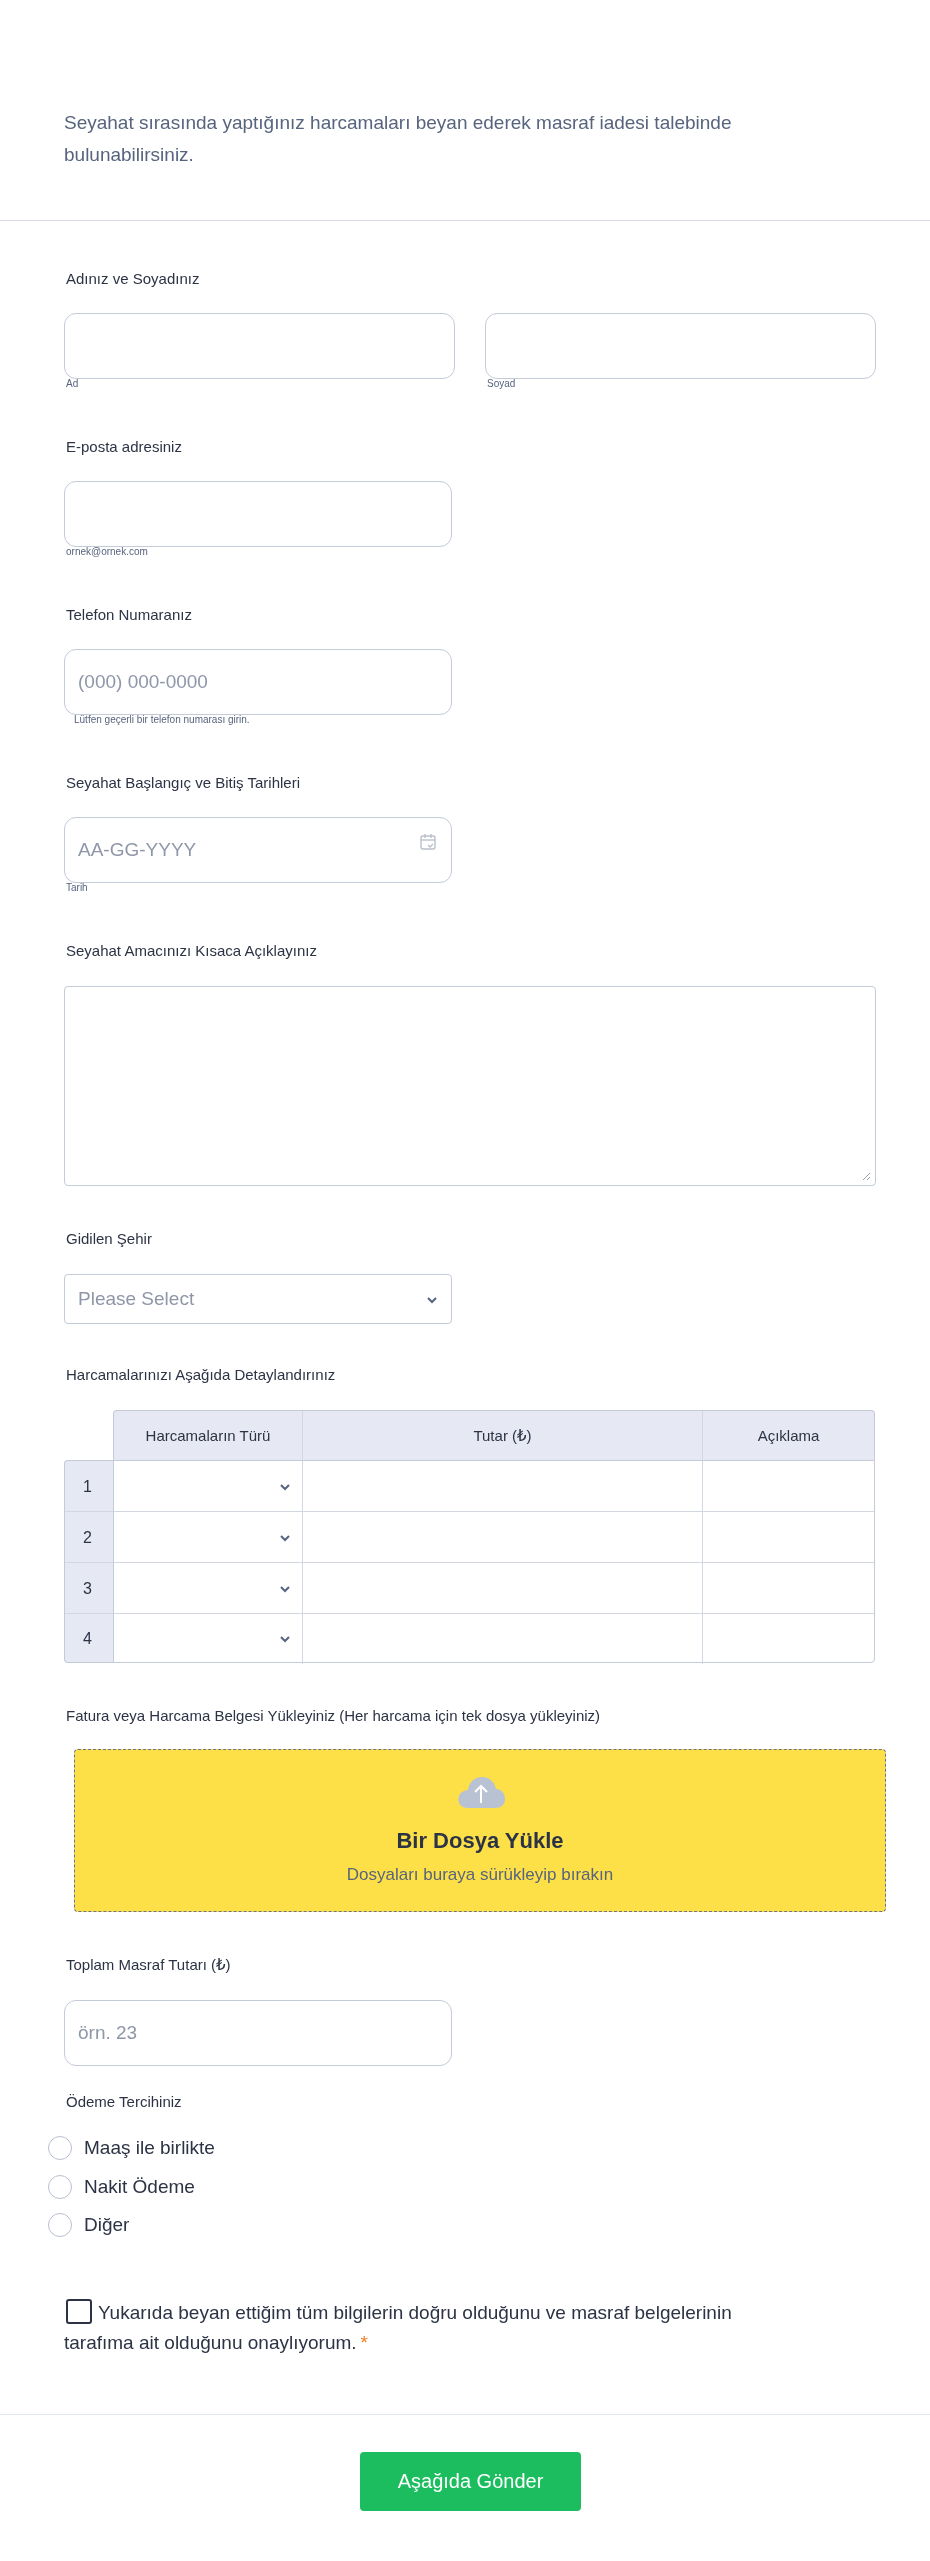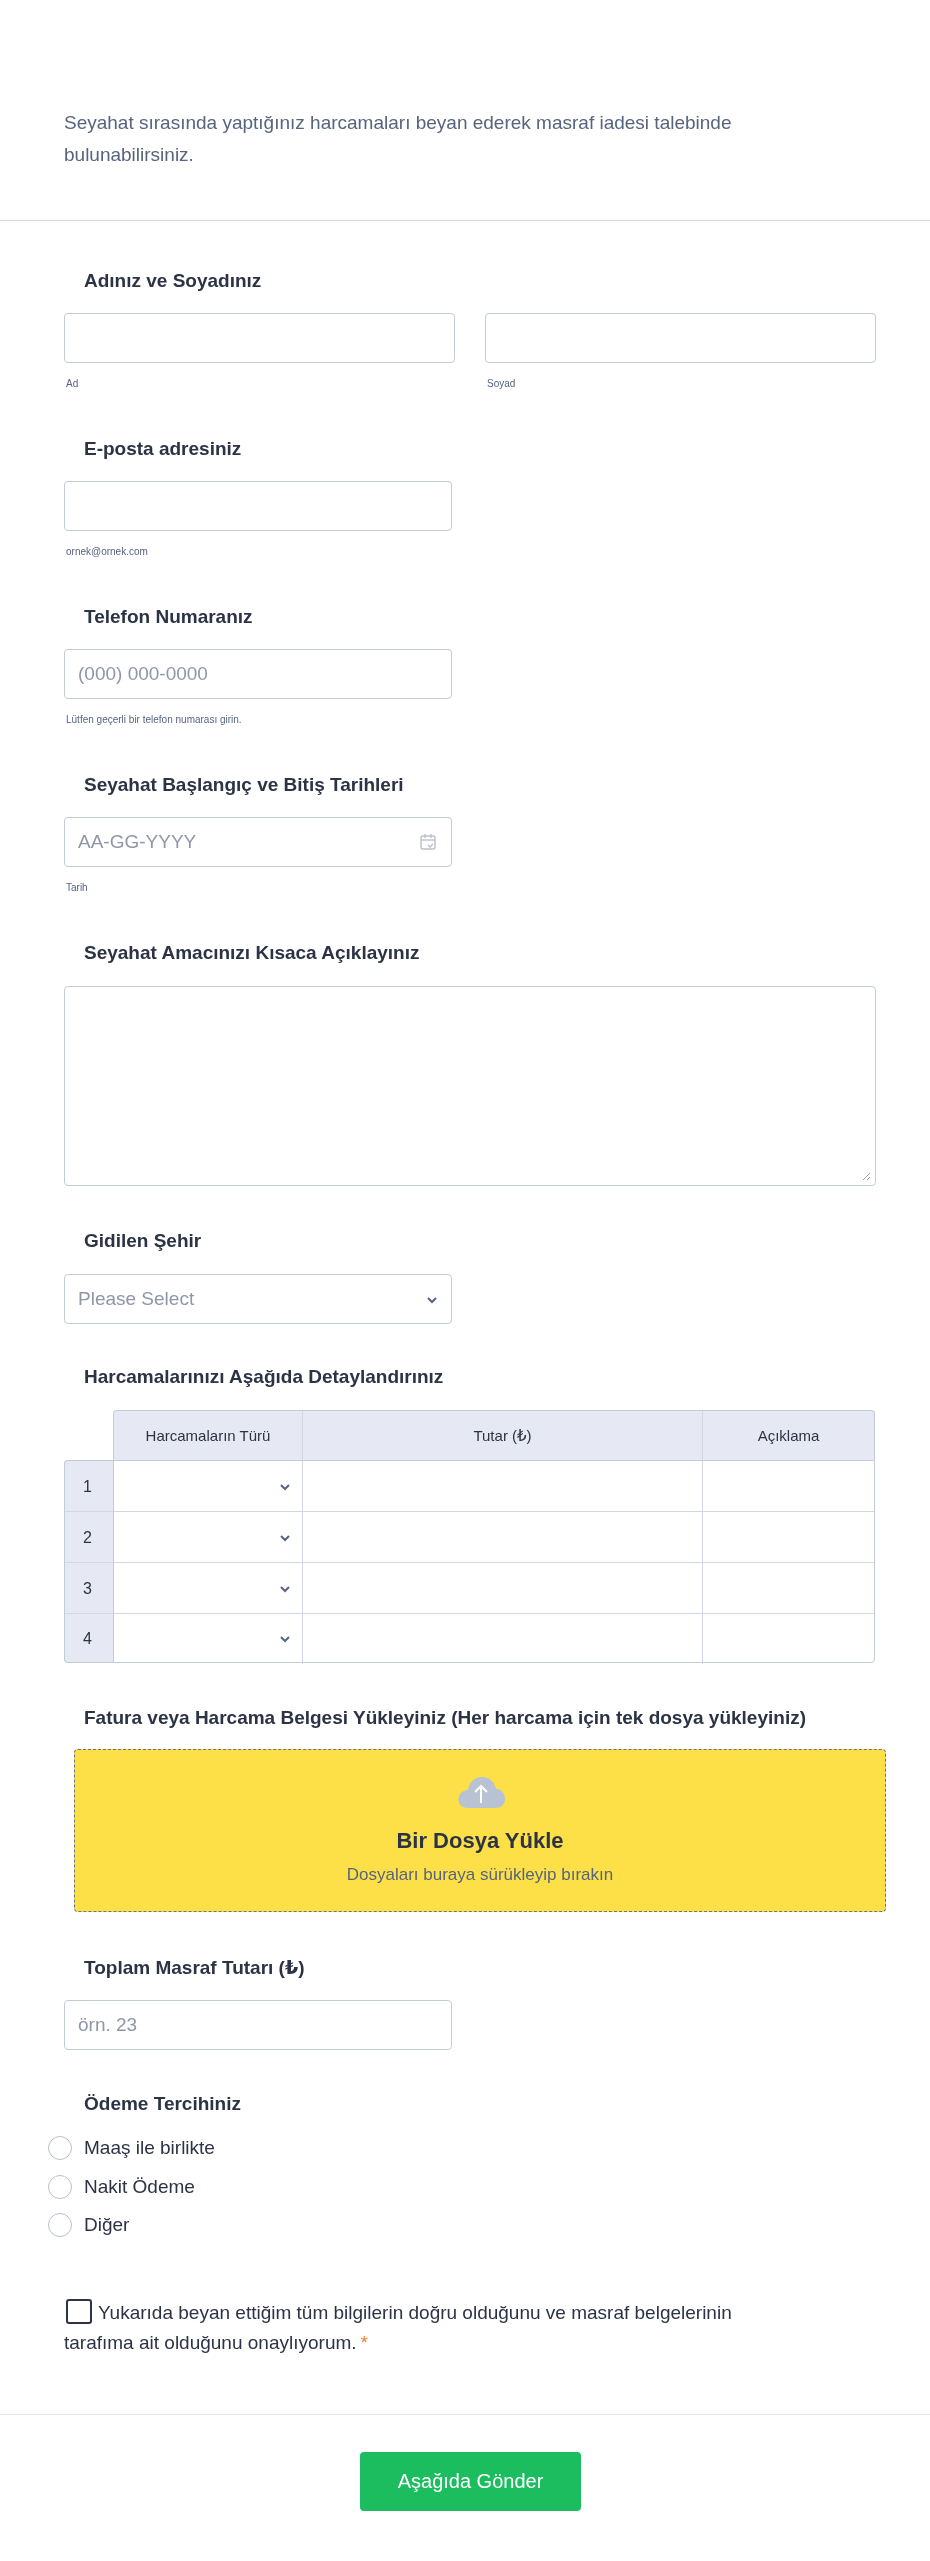--- a/index.html
+++ b/index.html
@@ -3,24 +3,24 @@
 <meta charset="utf-8">
 <style>
   * { box-sizing: border-box; margin: 0; padding: 0; }
   html, body { width: 930px; background: #ffffff; }
   body { font-family: "Liberation Sans", "DejaVu Sans", sans-serif; color: #2c3345; position: relative; height: 2561px; overflow: hidden; }
 
   .header { position: absolute; left: 0; top: 0; width: 930px; height: 221px; border-bottom: 1px solid #d8dce6; }
   .header h1 { position: absolute; left: 64px; top: 52px; font-size: 40px; font-weight: 700; color: #2c3345; letter-spacing: -0.3px; }
   .header p { position: absolute; left: 64px; top: 107px; width: 780px; font-size: 19px; line-height: 32px; color: #57647e; }
 
-  .label { position: absolute; left: 84px; font-size: 19px; color: #2c3345; font-weight: 700; }
+  .label { position: absolute; left: 66px; font-size: 15px; color: #2c3345; font-weight: 400; }
   .sublabel { position: absolute; font-size: 10px; color: #57647e; }
 
-  .input { position: absolute; height: 50px; border: 1px solid #c3cad8; border-radius: 4px; background: #fff; font-family: "Liberation Sans", sans-serif; font-size: 19px; padding: 4px 13px; color: #2c3345; outline: none; }
+  .input { position: absolute; height: 66px; border: 1px solid #c3cad8; border-radius: 12px; background: #fff; font-family: "Liberation Sans", sans-serif; font-size: 19px; padding: 4px 13px; color: #2c3345; outline: none; }
   .input::placeholder { color: #8f96a8; }
   .ph { position: absolute; left: 13px; top: 50%; transform: translateY(-50%); font-size: 19px; color: #8f96a8; pointer-events: none; }
 
   .textarea { position: absolute; left: 64px; top: 986px; width: 812px; height: 200px; border: 1px solid #c3cad8; border-radius: 4px; background: #fff; }
   .resize { position: absolute; right: 4px; bottom: 4px; width: 10px; height: 10px; }
 
   .select { position: absolute; left: 64px; top: 1274px; width: 388px; height: 50px; border: 1px solid #c3cad8; border-radius: 4px; background: #fff; }
   .chev { position: absolute; width: 14px; height: 10px; }
 
   .table { position: absolute; left: 64px; top: 1410px; width: 811px; }
@@ -59,21 +59,21 @@
 <div class="sublabel" style="left:66px;top:378px">Ad</div>
 <input class="input" style="left: 485px; top: 313px; width: 391px;" value="">
 <div class="sublabel" style="left:487px;top:378px">Soyad</div>
 
 <div class="label" style="top:438px">E-posta adresiniz</div>
 <input class="input" style="left: 64px; top: 481px; width: 388px;" value="">
 <div class="sublabel" style="left:66px;top:546px">ornek@ornek.com</div>
 
 <div class="label" style="top:606px">Telefon Numaranız</div>
 <input class="input" style="left: 64px; top: 649px; width: 388px;" placeholder="(000) 000-0000">
-<div class="sublabel" style="left:66px;top:714px">Lütfen geçerli bir telefon numarası girin.</div>
+<div class="sublabel" style="left:74px;top:714px">Lütfen geçerli bir telefon numarası girin.</div>
 
 <div class="label" style="top:774px">Seyahat Başlangıç ve Bitiş Tarihleri</div>
 <div class="input" style="left:64px;top:817px;width:388px">
   <span class="ph">AA-GG-YYYY</span>
   <svg style="position:absolute;right:14px;top:15px" width="18" height="18" viewBox="0 0 18 18">
     <rect x="2" y="3" width="14" height="13" rx="2" fill="none" stroke="#b9c0cc" stroke-width="1.4"></rect>
     <line x1="2" y1="7" x2="16" y2="7" stroke="#b9c0cc" stroke-width="1.4"></line>
     <line x1="6" y1="1" x2="6" y2="5" stroke="#b9c0cc" stroke-width="1.4"></line>
     <line x1="12" y1="1" x2="12" y2="5" stroke="#b9c0cc" stroke-width="1.4"></line>
     <polyline points="9,12 11,14 14,11" fill="none" stroke="#b9c0cc" stroke-width="1.3"></polyline>

